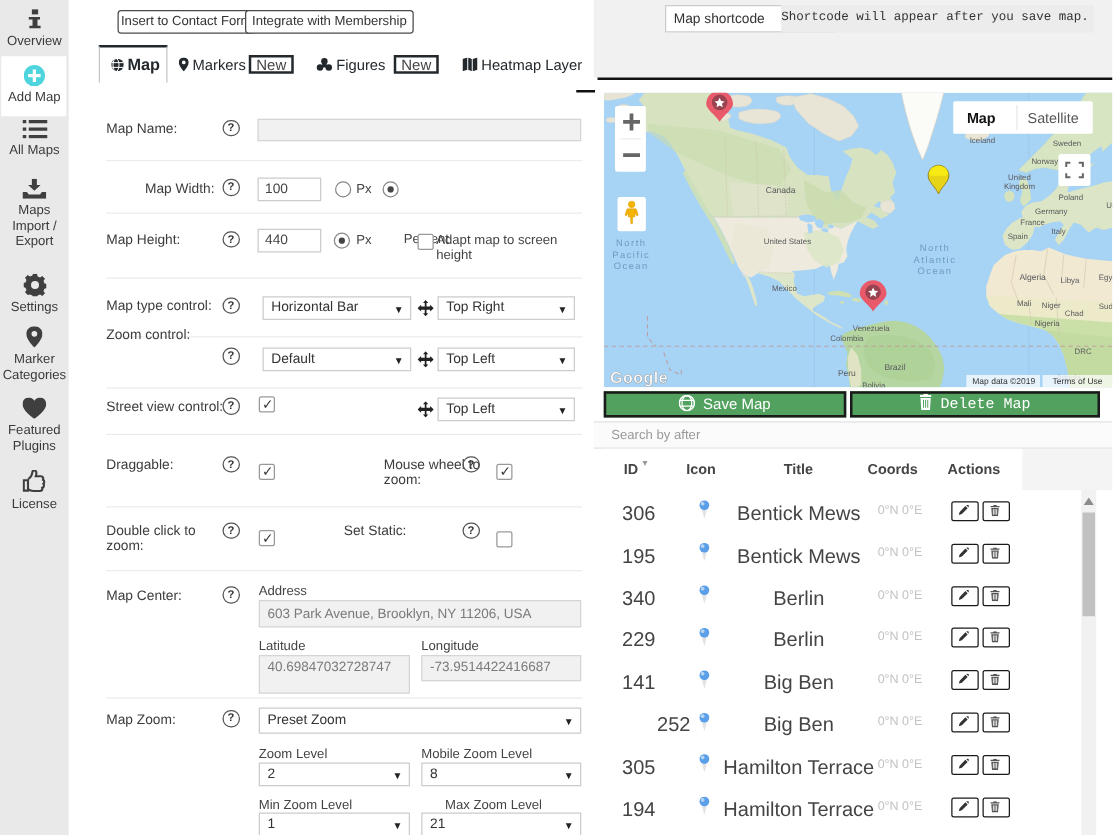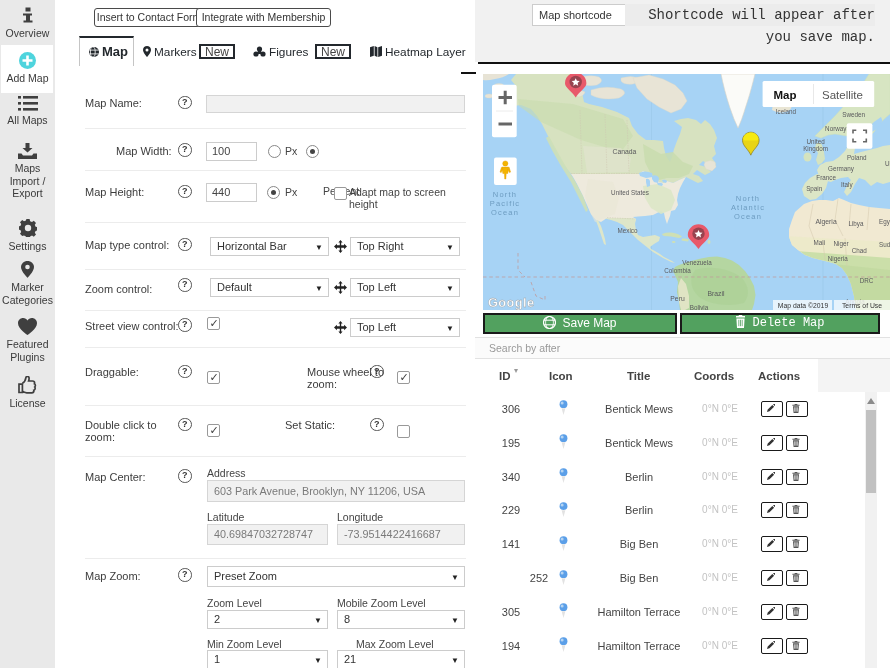--- a/index.html
+++ b/index.html
@@ -41,33 +41,33 @@
 .sel .car { position:absolute; right:5px; top:0; font-size:8px; color:#222; }
 .cb { position:absolute; width:13px; height:13px; border:1px solid #999; background:#fff; border-radius:2px; }
 .cb.ck::after { content:"\2713"; position:absolute; left:1.5px; top:-1px; font-size:11px; color:#3a3a3a; }
 .rad { position:absolute; width:13px; height:13px; border:1px solid #888; background:#fff; border-radius:50%; }
 .rad.on::after { content:""; position:absolute; left:3px; top:3px; width:5px; height:5px; border-radius:50%; background:#444; }
 .slabel { position:absolute; font-size:10.5px; color:#444; }
 
 
 #rc-top { left:475px; top:0; width:415px; height:62px; background:#f1f1f1; }
 #shortnote { position:absolute; left:625px; top:4px; width:250px; height:22px; background:#ececec;
-  font-family:"Liberation Mono", monospace; font-size:14px; color:#333; text-align:right; line-height:22px; }
+  font-family:"Liberation Mono", monospace; font-size:10px; color:#333; text-align:left; line-height:22px; }
 #mapline { position:absolute; left:478px; top:62px; width:412px; height:2px; background:#111; }
 #tabdash { position:absolute; left:461px; top:72px; width:15px; height:2px; background:#111; }
 
 
 .greenbtn { position:absolute; top:313px; height:21px; background:#52a15f; border:2px solid #1a1a1a;
   color:#fff; font-size:12px; text-align:center; line-height:17px; }
 
 
 #search { position:absolute; left:475px; top:337px; width:415px; height:22px; background:#fbfbfb;
   border-top:1px solid #e2e2e2; border-bottom:1px solid #e2e2e2; font-size:10.5px; color:#999; line-height:20px; padding-left:14px; }
 .th { position:absolute; font-size:11.5px; font-weight:bold; color:#444; }
-.tid,.ttl,.tco { position:absolute; font-size:11px; color:#444; transform:translate(-50%,0); white-space:nowrap; }
+.tid,.ttl,.tco { position:absolute; font-size:16px; color:#444; transform:translate(-50%,0); white-space:nowrap; }
 .tco { color:#c3c3c3; font-size:10px; }
 .actbtn { position:absolute; width:22px; height:16px; background:#fff; border:1.8px solid #1a1a1a; border-radius:2px; }
 </style>
 </head>
 <body>
 <div id="page">
 
   <div id="rc-top" class="abs"></div>
 
   <div id="sidebar" class="abs"></div>
@@ -203,21 +203,21 @@
 
     <div class="flabel" style="top:239px;">Map type control:</div>
     <div class="qm" style="left:178px; top:237.5px;">?</div>
     <div class="sel" style="left:210px; top:237px; width:119px; height:19px; line-height:17px;">Horizontal Bar<span class="car" style="line-height:19px;">▼</span></div>
     <svg class="abs" style="left:334px; top:240px;" width="13" height="13" viewBox="0 0 13 13">
         <path fill="#222" d="M6.5 0l2.1 2.4H7.2v2.8h2.9V3.8L13 6.5l-2.9 2.7V7.8H7.2v2.8h1.4L6.5 13 4.4 10.6h1.4V7.8H2.9v1.4L0 6.5l2.9-2.7v1.4h2.9V2.4H4.4z"></path>
       </svg>
     <div class="sel" style="left:350px; top:237px; width:110px; height:19px; line-height:17px;">Top Right<span class="car" style="line-height:19px;">▼</span></div>
     <div class="sep" style="top:268.5px;"></div>
 
-    <div class="flabel" style="top:283px;">Zoom control:</div>
+    <div class="flabel" style="top:262px;">Zoom control:</div>
     <div class="qm" style="left:178px; top:278px;">?</div>
     <div class="sel" style="left:210px; top:277.5px; width:119px; height:19px; line-height:17px;">Default<span class="car" style="line-height:19px;">▼</span></div>
     <svg class="abs" style="left:334px; top:280.5px;" width="13" height="13" viewBox="0 0 13 13">
         <path fill="#222" d="M6.5 0l2.1 2.4H7.2v2.8h2.9V3.8L13 6.5l-2.9 2.7V7.8H7.2v2.8h1.4L6.5 13 4.4 10.6h1.4V7.8H2.9v1.4L0 6.5l2.9-2.7v1.4h2.9V2.4H4.4z"></path>
       </svg>
     <div class="sel" style="left:350px; top:277.5px; width:110px; height:19px; line-height:17px;">Top Left<span class="car" style="line-height:19px;">▼</span></div>
     <div class="sep" style="top:310px;"></div>
 
     <div class="flabel" style="top:319.5px;">Street view control:</div>
     <div class="qm" style="left:178px; top:318px;">?</div>
@@ -232,31 +232,31 @@
     <div class="qm" style="left:178px; top:364.5px;">?</div>
     <div class="cb ck" style="left:207px; top:371px;"></div>
     <div class="flabel2" style="left:275px; top:366px; width:90px;margin-left:32px;">Mouse wheel to zoom:</div>
     <div class="qm" style="left:370px; top:364.5px;">?</div>
     <div class="cb ck" style="left:397px; top:371px;"></div>
     <div class="sep" style="top:404.5px;"></div>
 
     <div class="flabel" style="top:419px; width:85px;">Double click to zoom:</div>
     <div class="qm" style="left:178px; top:417.5px;">?</div>
     <div class="cb ck" style="left:207px; top:424px;"></div>
-    <div class="flabel2" style="left:285px; top:419px;">Set Static:</div>
+    <div class="flabel2" style="left:275px; top:419px;">Set Static:</div>
     <div class="qm" style="left:370px; top:417.5px;">?</div>
     <div class="cb" style="left:397px; top:425px;"></div>
     <div class="sep" style="top:456px;"></div>
 
     <div class="flabel" style="top:470.5px;">Map Center:</div>
     <div class="qm" style="left:178px; top:469px;">?</div>
     <div class="slabel" style="left:207px; top:467px;">Address</div>
     <div class="ginp" style="left:207px; top:480px; width:258px; height:22px; line-height:20px;">603 Park Avenue, Brooklyn, NY 11206, USA</div>
     <div class="slabel" style="left:207px; top:511px;">Latitude</div>
-    <div class="ginp" style="left:207px; top:524px; width:121px; height:21px; line-height:19px;">40.69847032728747</div>
+    <div class="ginp" style="left:207px; top:524px; width:121px; height:31px; line-height:19px;">40.69847032728747</div>
     <div class="slabel" style="left:337px; top:511px;">Longitude</div>
     <div class="ginp" style="left:337px; top:524px; width:128px; height:21px; line-height:19px;">-73.9514422416687</div>
     <div class="sep" style="top:557.5px;"></div>
 
     <div class="flabel" style="top:570px;">Map Zoom:</div>
     <div class="qm" style="left:178px; top:568px;">?</div>
     <div class="sel" style="left:207px; top:566px; width:258px; height:21px; line-height:19px;">Preset Zoom<span class="car" style="line-height:21px;">▼</span></div>
     <div class="slabel" style="left:207px; top:597px;">Zoom Level</div>
     <div class="sel" style="left:207px; top:610px; width:121px; height:19px; line-height:17px;">2<span class="car" style="line-height:19px;">▼</span></div>
     <div class="slabel" style="left:337px; top:597px;">Mobile Zoom Level</div>

